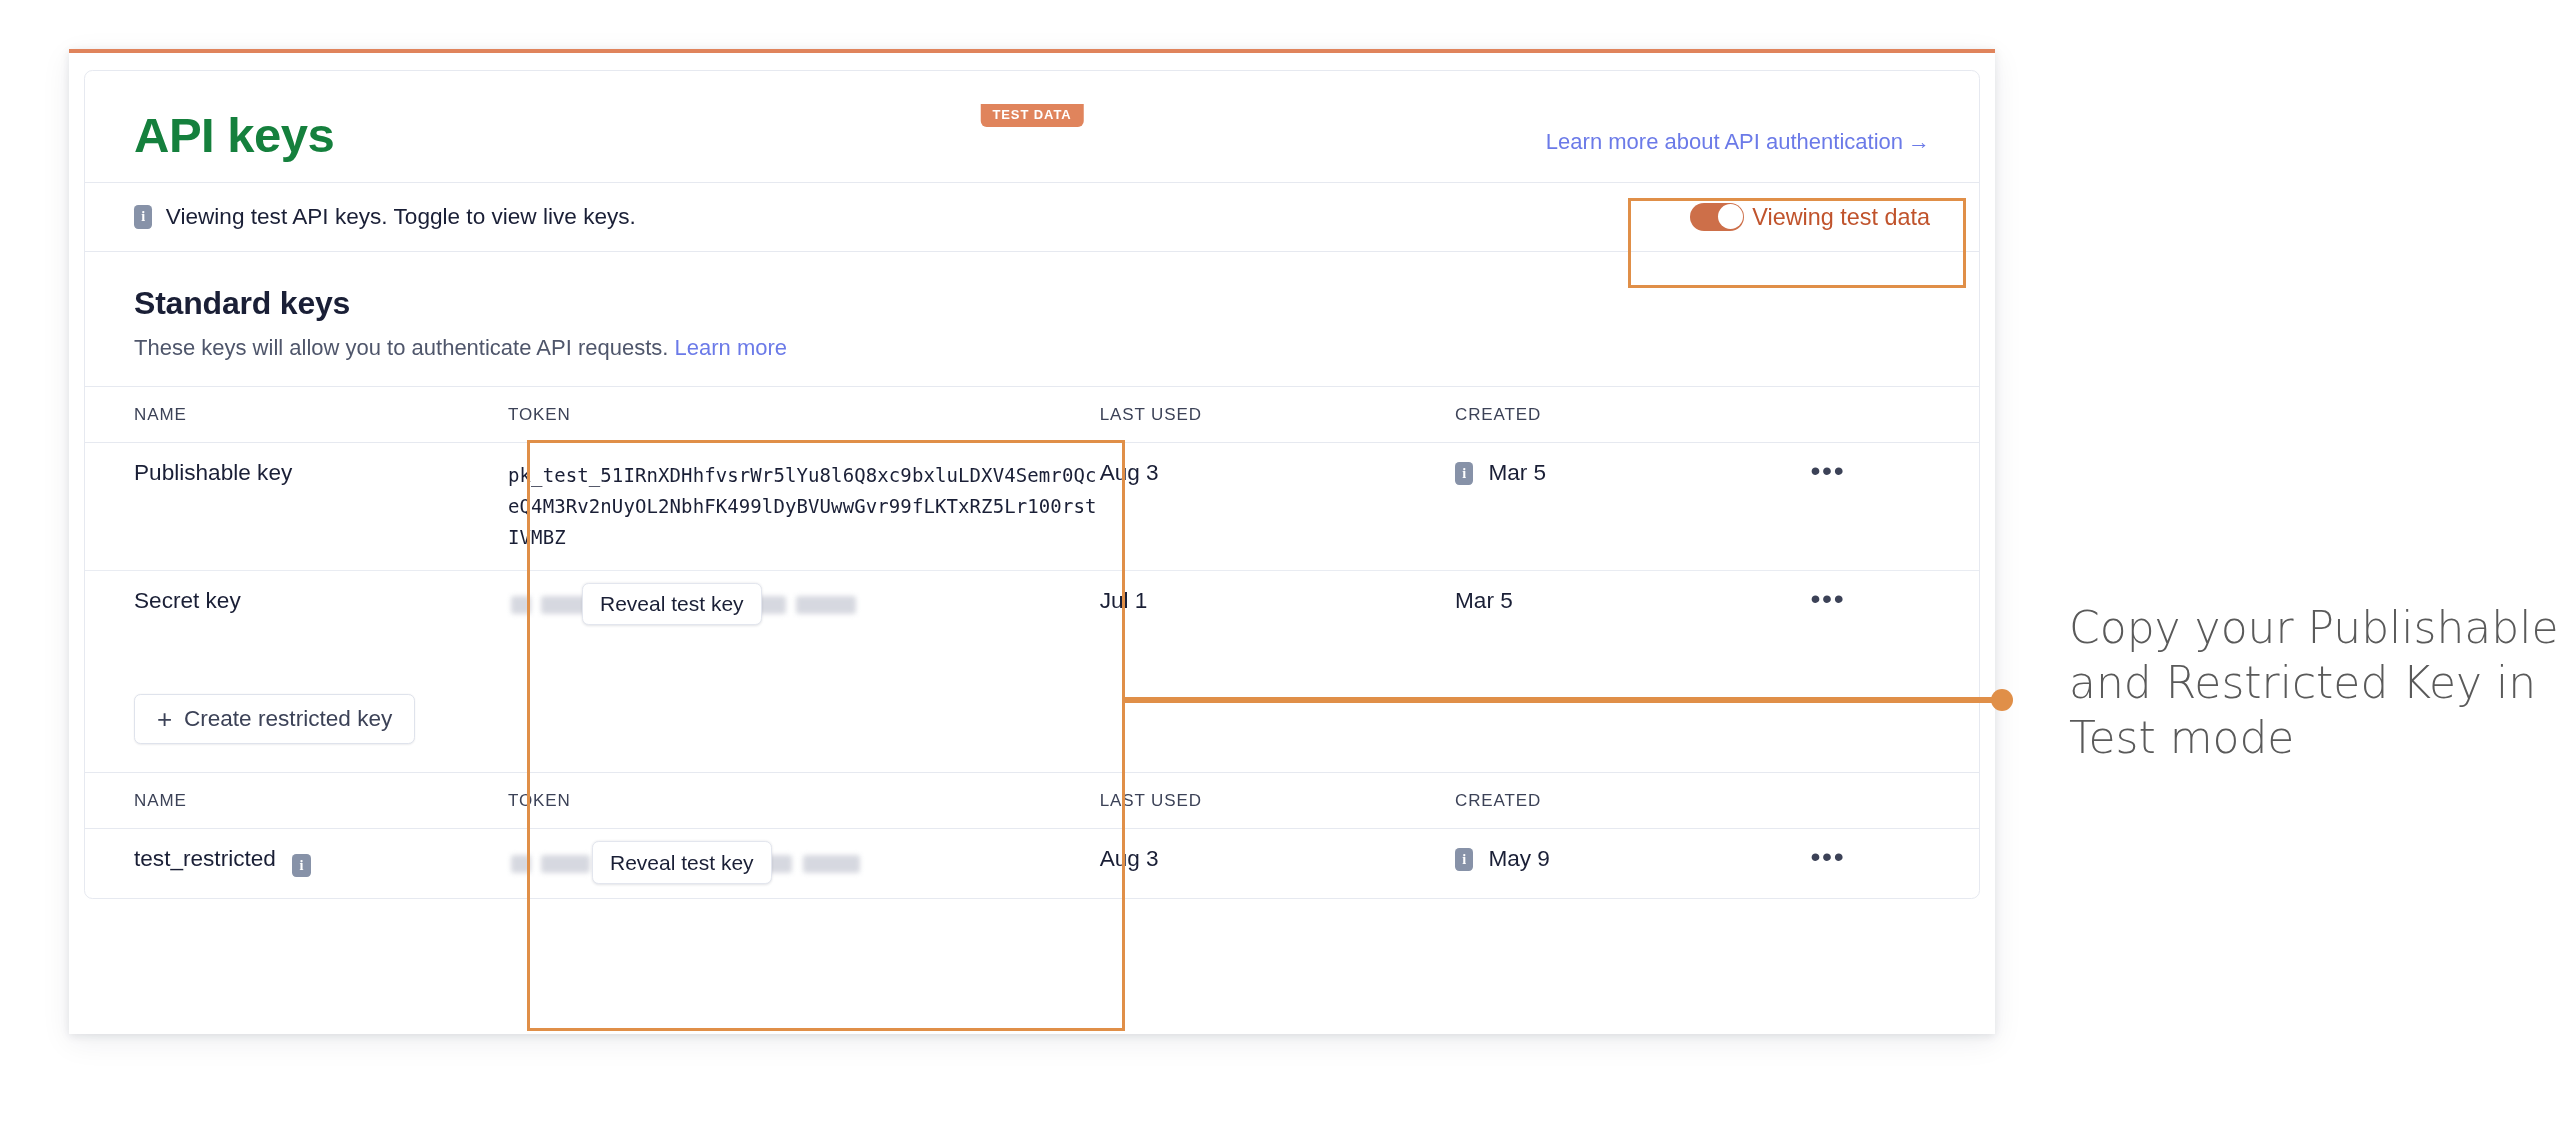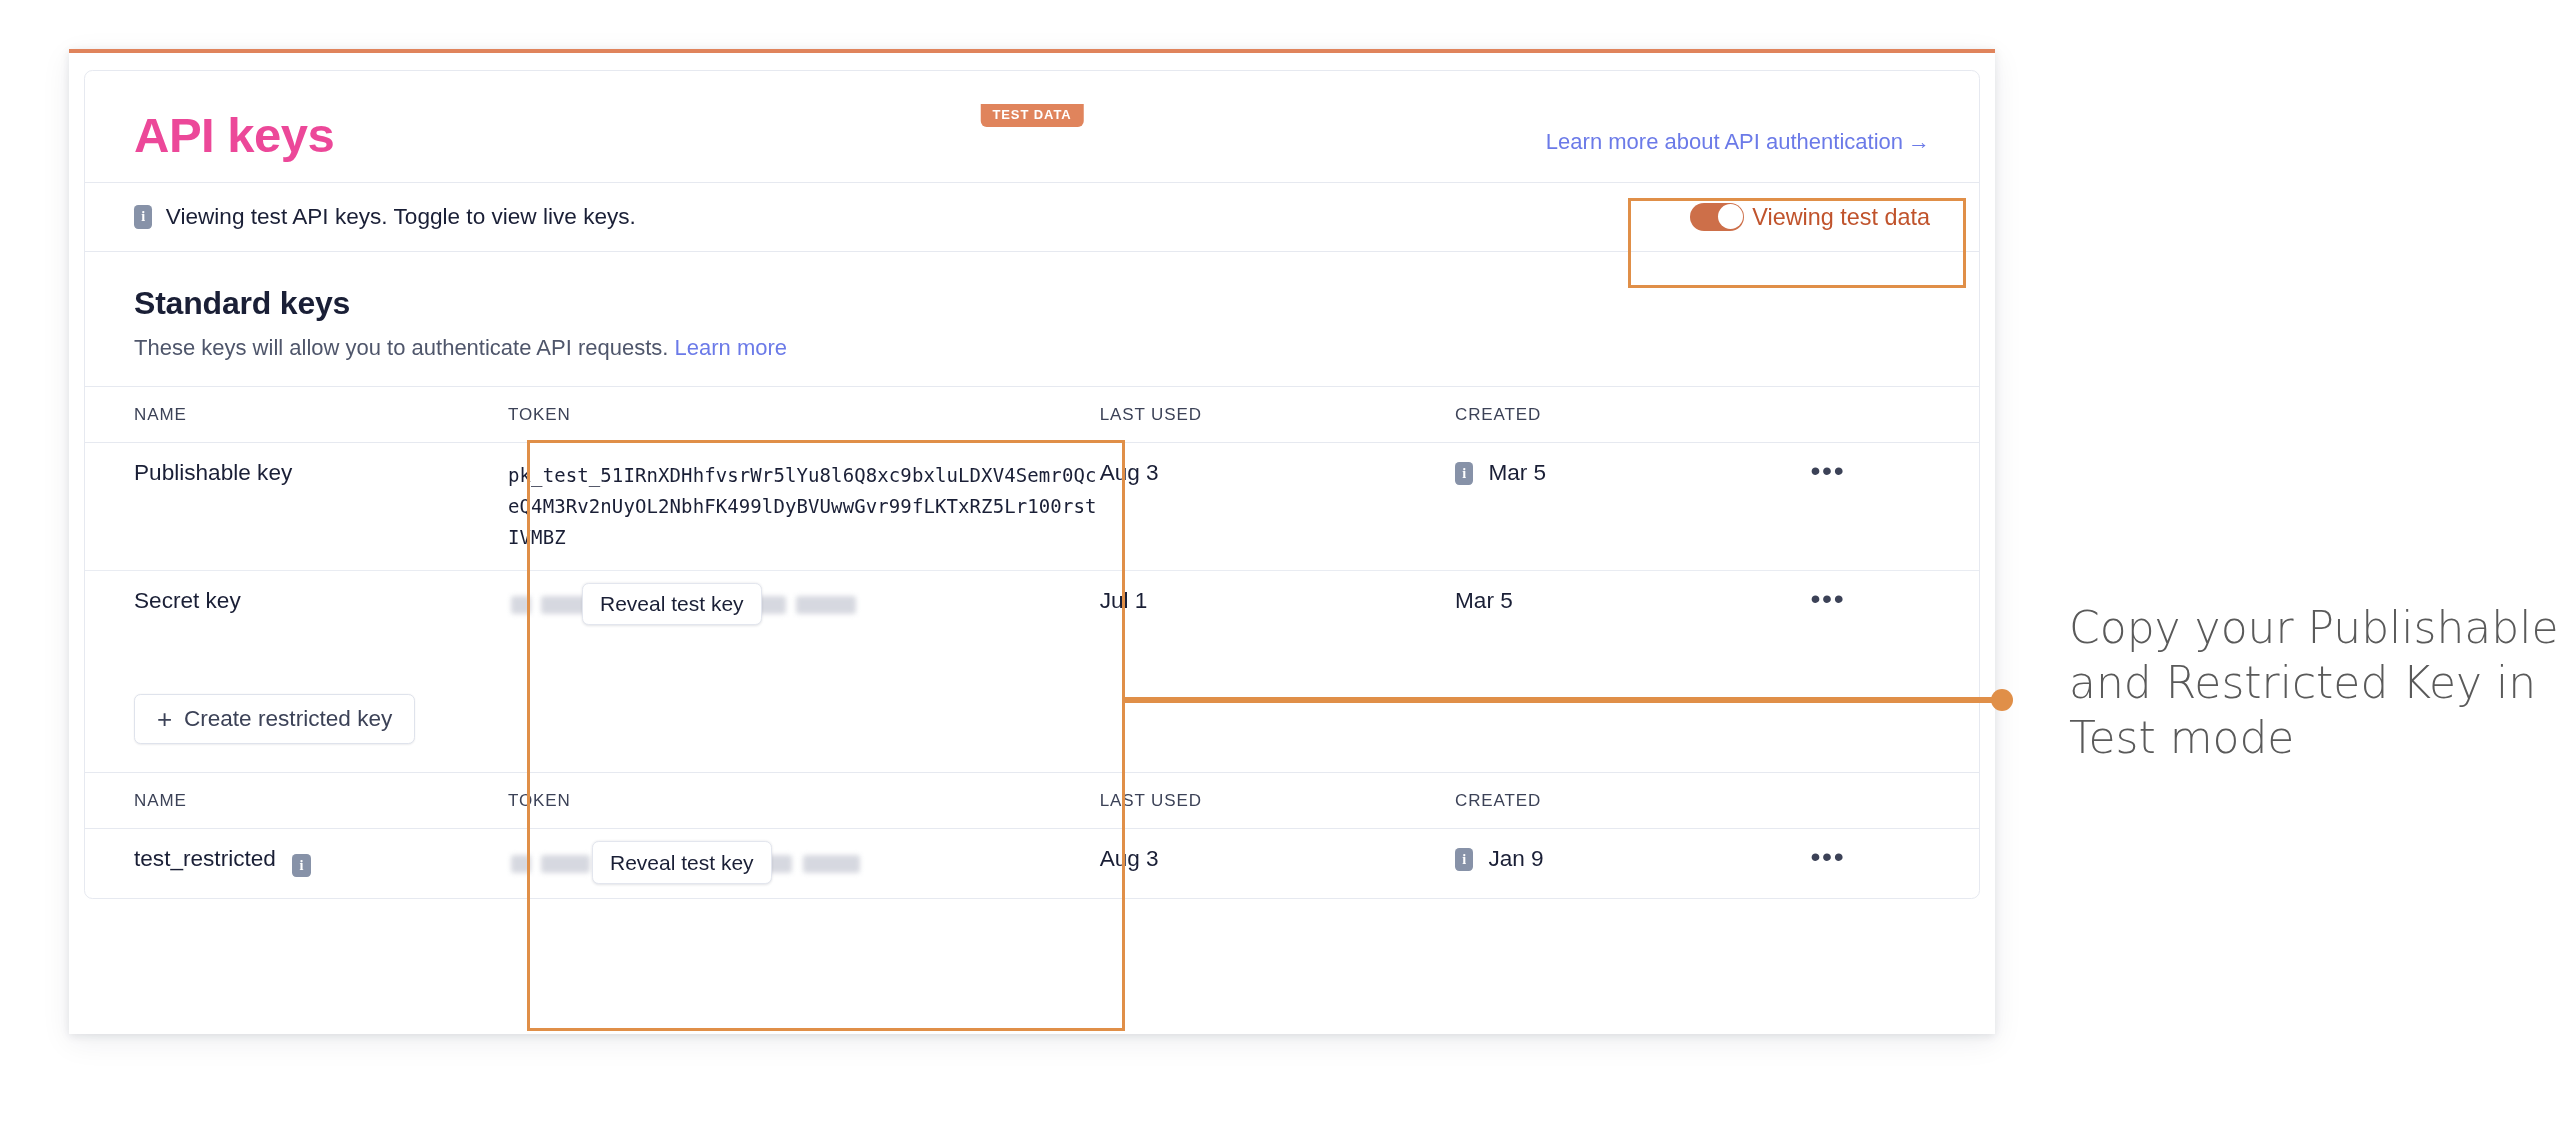--- a/index.html
+++ b/index.html
@@ -64,21 +64,21 @@
   .panel-head {
     display: flex;
     align-items: flex-start;
     justify-content: space-between;
     padding: 40px 49px 22px 49px;
   }
 
   .page-title {
     font-size: 49px;
     font-weight: bold;
-    color: #ec4899;
+    color: #15803d;
     letter-spacing: -0.5px;
     line-height: 1;
     margin: 0;
   }
 
   .head-link {
     font-size: 22px;
     color: #6b7ae8;
     margin-top: 18px;
     white-space: nowrap;
@@ -433,21 +433,21 @@
                 <span class="blur-chunk" style="left:33px;width:49px;height:18.4px;"></span>
                 <span class="blur-chunk" style="left:251px;width:33px;height:18.4px;"></span>
                 <span class="blur-chunk" style="left:295px;width:57px;height:18.4px;"></span>
                 <span class="reveal-btn" style="left:84px;">Reveal test key</span>
               </div>
             </td>
             <td class="col-used">Aug 3</td>
             <td class="col-created">
               <span class="created-cell">
                 <span class="info-glyph">i</span>
-                <span>Jan 9</span>
+                <span>May 9</span>
               </span>
             </td>
             <td class="col-menu">
               <span class="dots-menu">•••</span>
             </td>
           </tr>
         </tbody>
       </table>
 
     </div>

